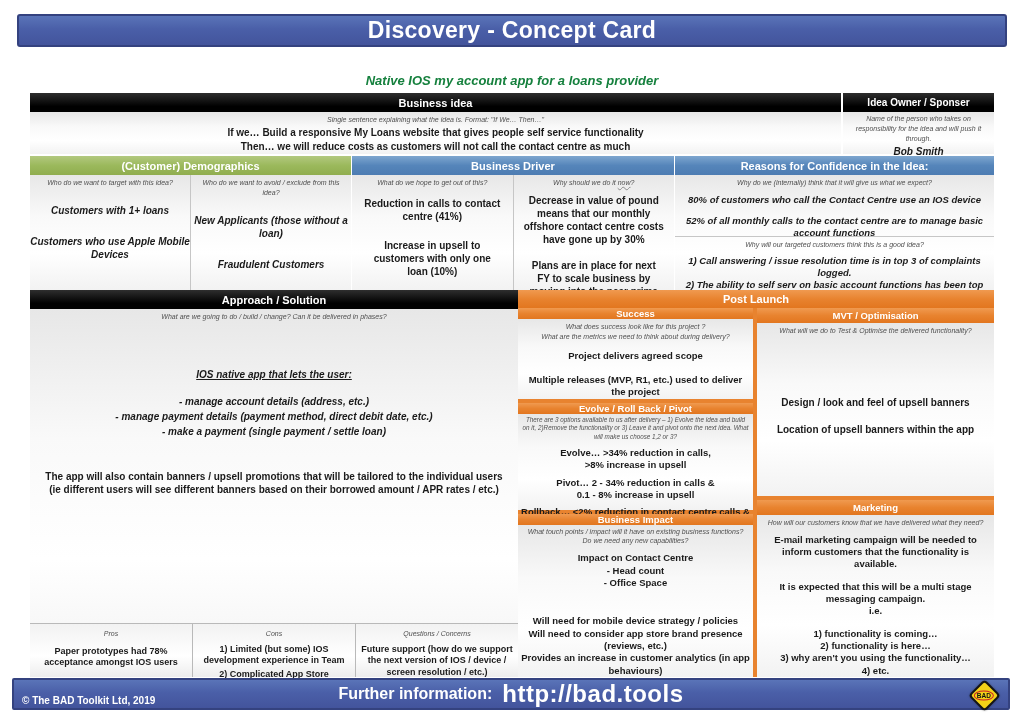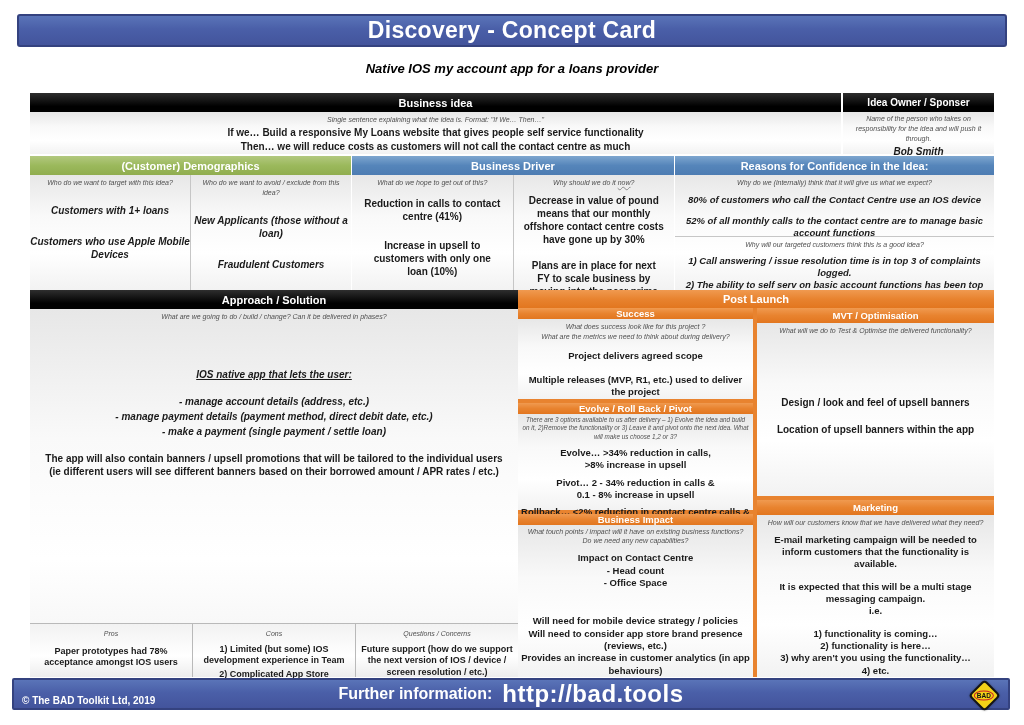--- a/index.html
+++ b/index.html
@@ -5,22 +5,22 @@
   html,body{margin:0;padding:0;background:#fff;}
   .page{position:relative;width:1024px;height:725px;background:#fff;overflow:hidden;
         font-family:"Liberation Sans",sans-serif;color:#1a1a1a;}
 
   
   .title-bar{position:absolute;left:17px;top:14px;width:986px;height:29px;
              background:linear-gradient(180deg,#5a74b8 0%,#4a5fa8 45%,#43549c 100%);
              border:2px solid #34427f;border-radius:3px;
              display:flex;align-items:center;justify-content:center;}
   .title-bar span{color:#fff;font-size:23px;font-weight:bold;letter-spacing:.3px;}
-  .subtitle{position:absolute;left:0;top:61px;width:100%;text-align:center;
-            font-size:13px;font-weight:bold;font-style:italic;color:#000000;}
+  .subtitle{position:absolute;left:0;top:73px;width:100%;text-align:center;
+            font-size:13px;font-weight:bold;font-style:italic;color:#15803d;}
 
   
   .hdr{height:19px;display:flex;align-items:center;justify-content:center;
        color:#fff;font-weight:bold;font-size:11px;}
   .hdr.black{background:linear-gradient(180deg,#2e2e2e 0%,#000 70%);}
   .hdr.green{background:linear-gradient(180deg,#b2c87f 0%,#9bb95c 50%,#90ad4f 100%);}
   .hdr.blue{background:linear-gradient(180deg,#7ea6cf 0%,#5585ba 50%,#4d7cb2 100%);}
   .subhdr{height:16px;display:flex;align-items:center;justify-content:center;
           color:#fff;font-weight:bold;font-size:9.5px;
           background:linear-gradient(180deg,#f09a50 0%,#e8832f 50%,#e2761f 100%);}
@@ -52,21 +52,21 @@
   .conf .sub1{height:62px;border-bottom:1px solid #c6c6c6;box-sizing:border-box;}
   .conf .sub2{height:53px;box-sizing:border-box;}
   .conf .txt{font-size:9.5px;}
 
   
   .approach{left:30px;top:290px;width:488px;height:387px;}
   .approach .body{position:relative;height:368px;}
   .approach .heading{font-size:10px;font-weight:bold;font-style:italic;
         text-decoration:underline;text-align:center;margin:46px 0 14px;}
   .approach .bullets p{margin:2px 0;font-style:italic;}
-  .approach .para{margin:14px 10px 0;}
+  .approach .para{margin:32px 10px 0;}
   .bottom-strip{position:absolute;left:0;bottom:0;width:100%;height:53px;display:flex;
         border-top:1px solid #b9b9b9;background:linear-gradient(180deg,#f2f2f2,#fff 60%,#ededed);justify-content:flex-end;}
   .bottom-strip>div{flex:1;box-sizing:border-box;padding-top:2px;}
   .bottom-strip>div+div{border-left:1px solid #b9b9b9;}
   .bottom-strip .txt{font-size:9px;padding:2px 5px 0;}
 
   
   .postlaunch{left:518px;top:290px;width:476px;height:387px;background:#e8832f;}
   .pl-col{position:absolute;top:18px;height:369px;display:flex;flex-direction:column;}
   .pl-left{left:0;width:235px;}

